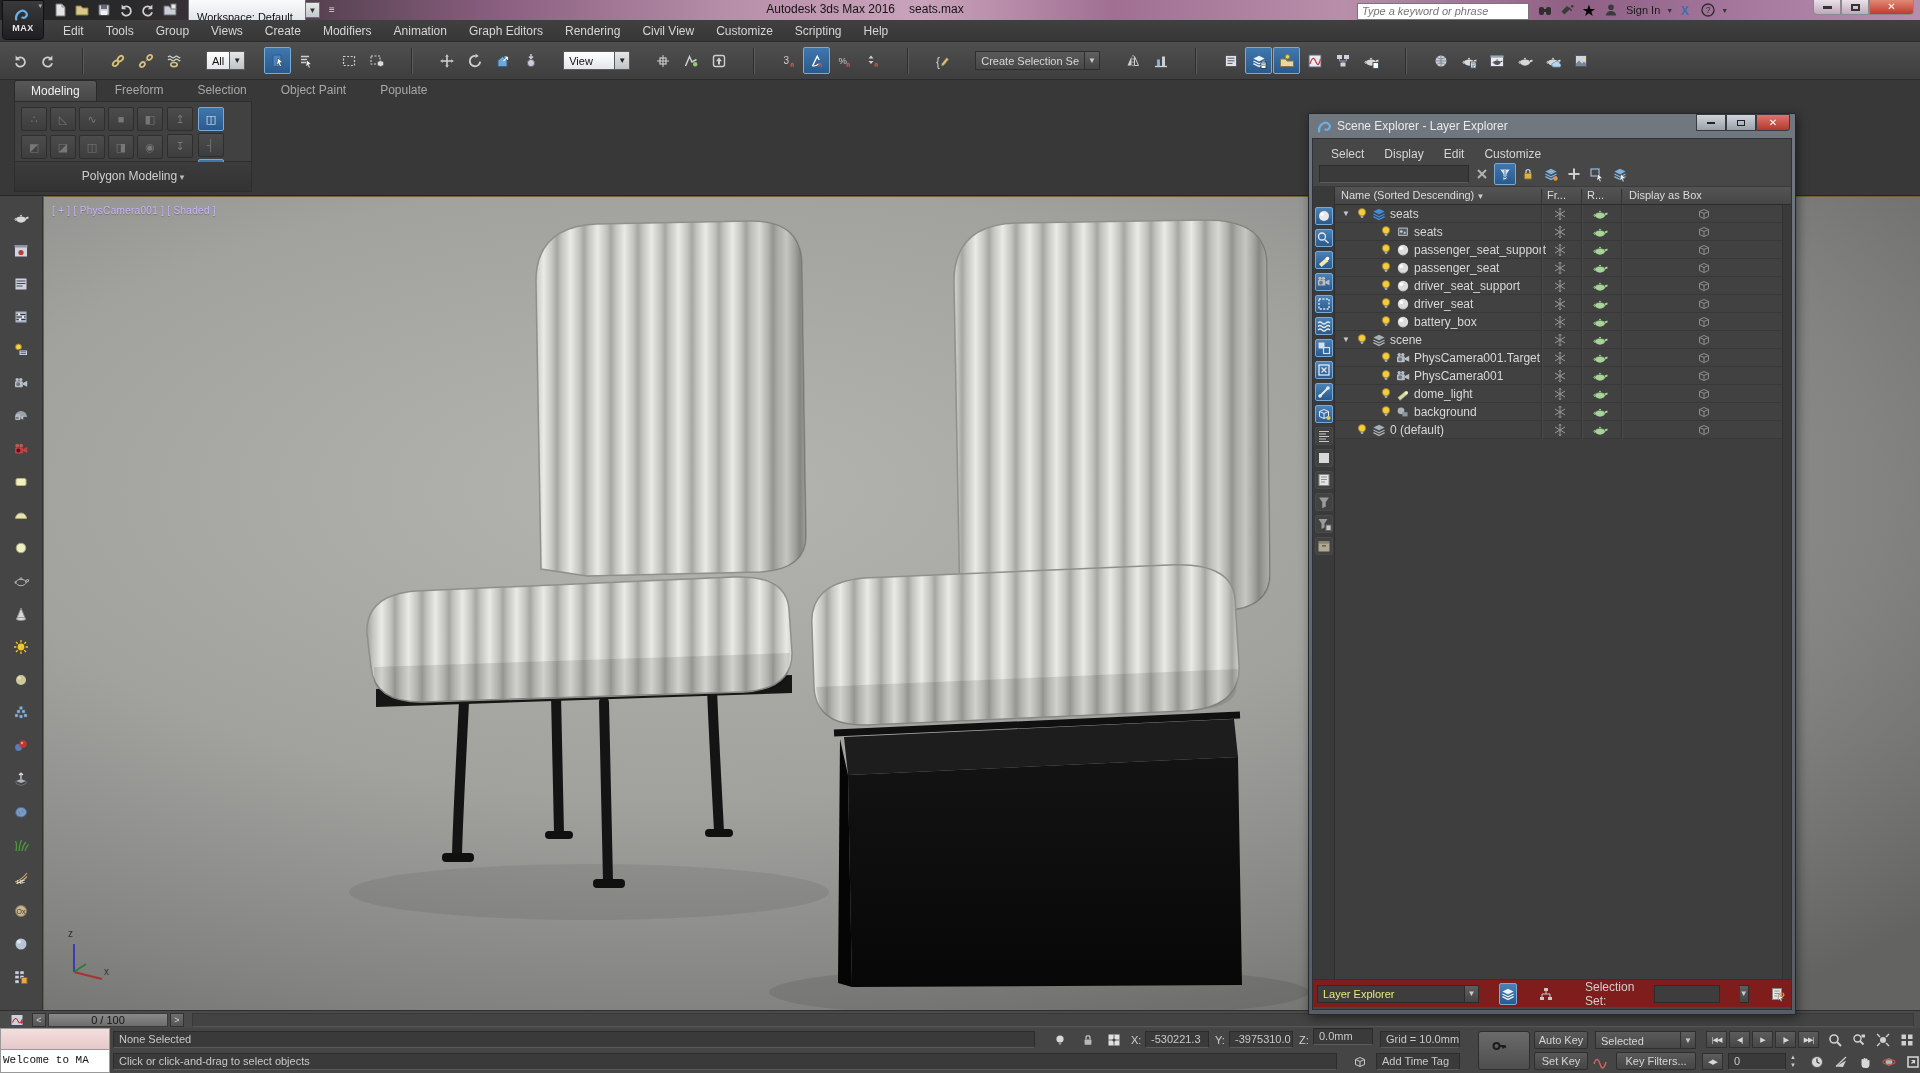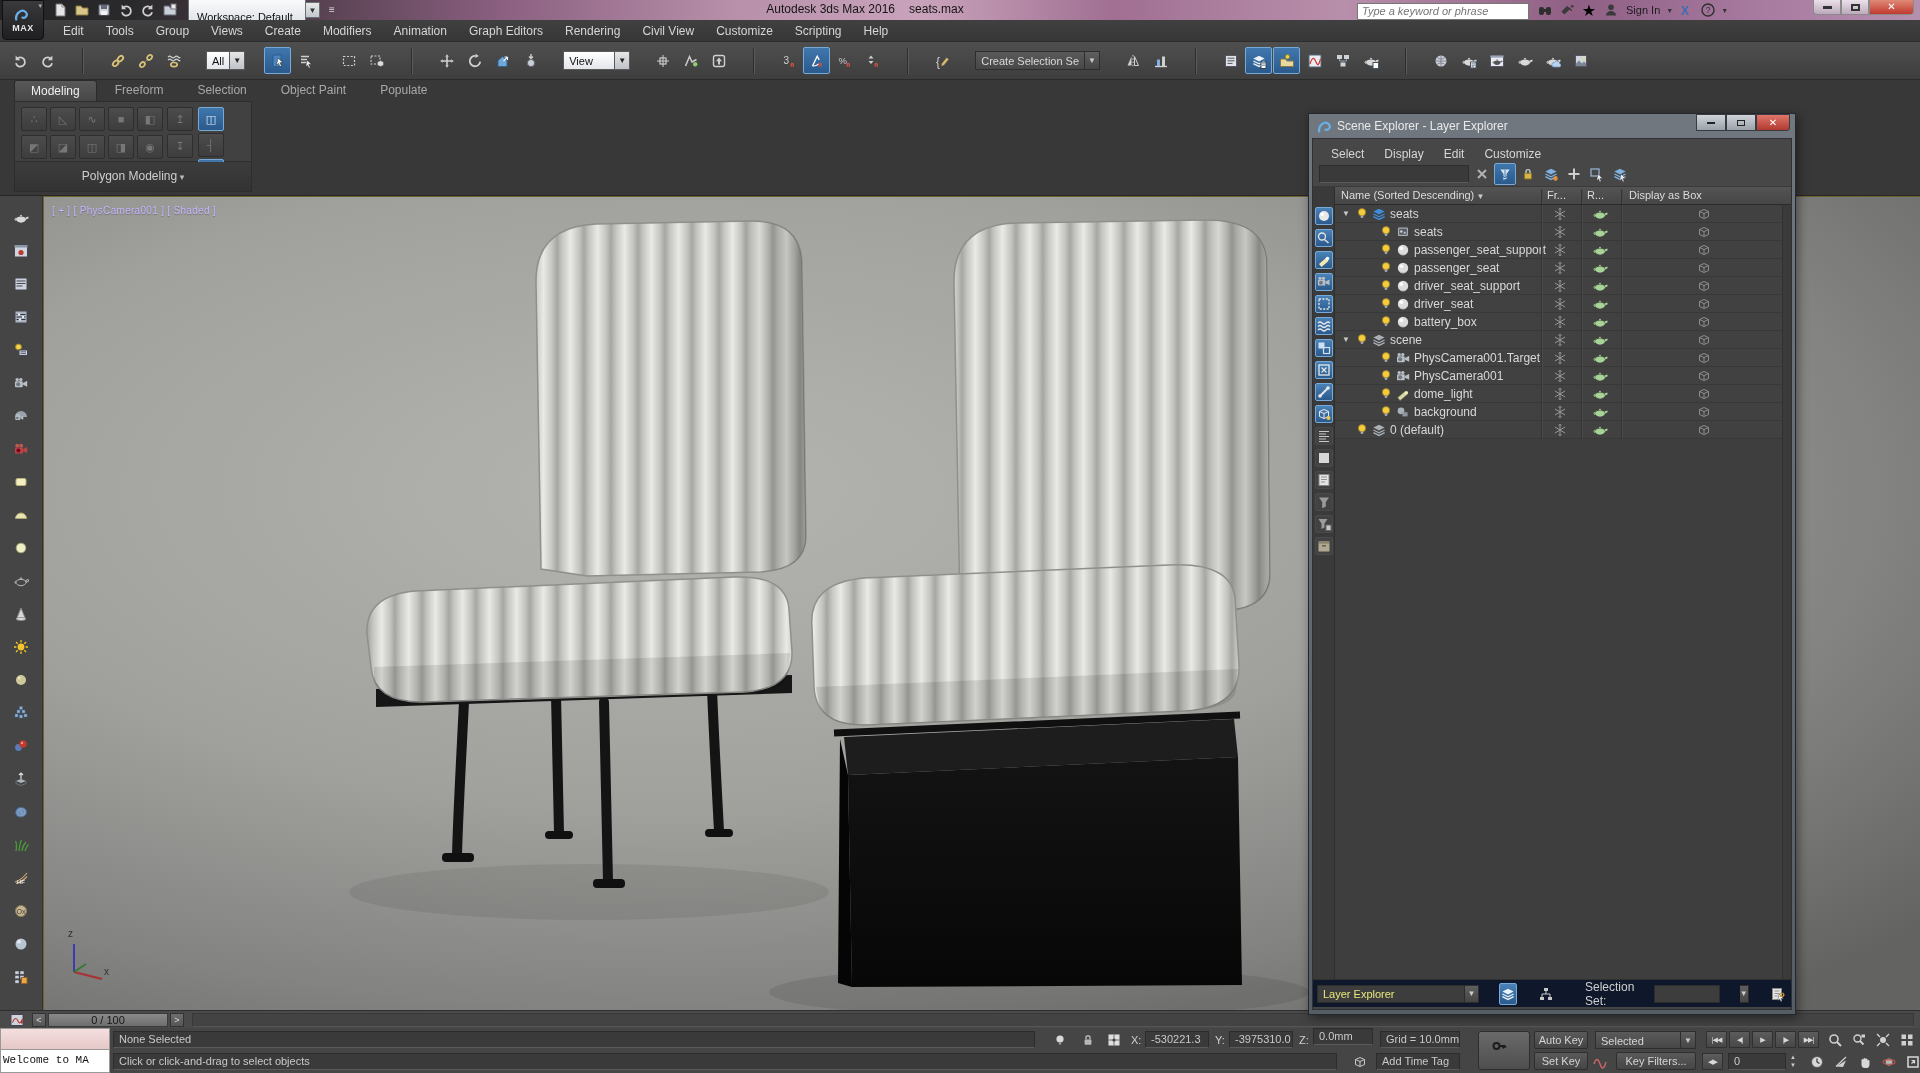--- a/index.html
+++ b/index.html
@@ -153,21 +153,21 @@
   #h-fr { left:212px; } #h-r { left:252px; } #h-disp { left:294px; }
   .csep { position:absolute; top:0; bottom:0; width:1px; background:#343434; box-shadow:1px 0 0 #4a4a4a; }
   #sx-rows { position:relative; }
   .sxrow { position:relative; height:18px; display:flex; align-items:center; border-bottom:1px solid #383838; background:#414141; }
   .sxrow .lbl { color:#d8d8d8; font-size:12px; margin-left:3px; white-space:nowrap; }
   .twisty { color:#c8c8c8; font-size:8px; width:14px; text-align:center; }
   .tspace { width:14px; }
   .rowic { width:17px; height:16px; display:inline-flex; align-items:center; justify-content:center; flex:none; }
   .cellic { position:absolute; top:1px; width:18px; height:16px; display:flex; align-items:center; justify-content:center; }
   #sx-scroll { position:absolute; right:0; top:18px; bottom:0; width:9px; background:#3a3a3a; border-left:1px solid #303030; }
-  #sx-foot { height:28px; background:#0f172a; border-top:1px solid #303030; display:flex; align-items:center; padding:0 4px; gap:20px; position:relative; }
+  #sx-foot { height:28px; background:#7f1d1d; border-top:1px solid #303030; display:flex; align-items:center; padding:0 4px; gap:20px; position:relative; }
   #sx-mode { display:flex; align-items:center; }
   #sx-mode .mval { width:148px; height:18px; background:#3d3d3d; border:1px solid #2c2c2c; color:#e8e87e; font-size:11px; line-height:16px; padding:0 5px; }
   #sx-mode .carr2 { width:14px; height:18px; background:linear-gradient(#5f5f5f,#454545); border:1px solid #2c2c2c; border-left:none; color:#ccc; font-size:8px; text-align:center; line-height:16px; }
   .footbtn { width:22px; height:22px; display:flex; align-items:center; justify-content:center; border:1px solid transparent; border-radius:2px; }
   .footbtn.on { background:linear-gradient(#4a82b8,#2b5a8c); border-color:#77aad6; }
   #sx-sslabel { color:#cfcfcf; font-size:12px; margin-left:10px; }
   #sx-ssfield { width:100px; height:18px; background:#3d3d3d; border:1px solid #2c2c2c; }
   .carr3 { width:14px; height:18px; background:linear-gradient(#5f5f5f,#454545); border:1px solid #2c2c2c; border-left:none; color:#ccc; font-size:8px; text-align:center; line-height:16px; }
   #sx-chev { position:absolute; right:6px; color:#d9a13c; font-size:11px; font-weight:bold; }
 </style>

